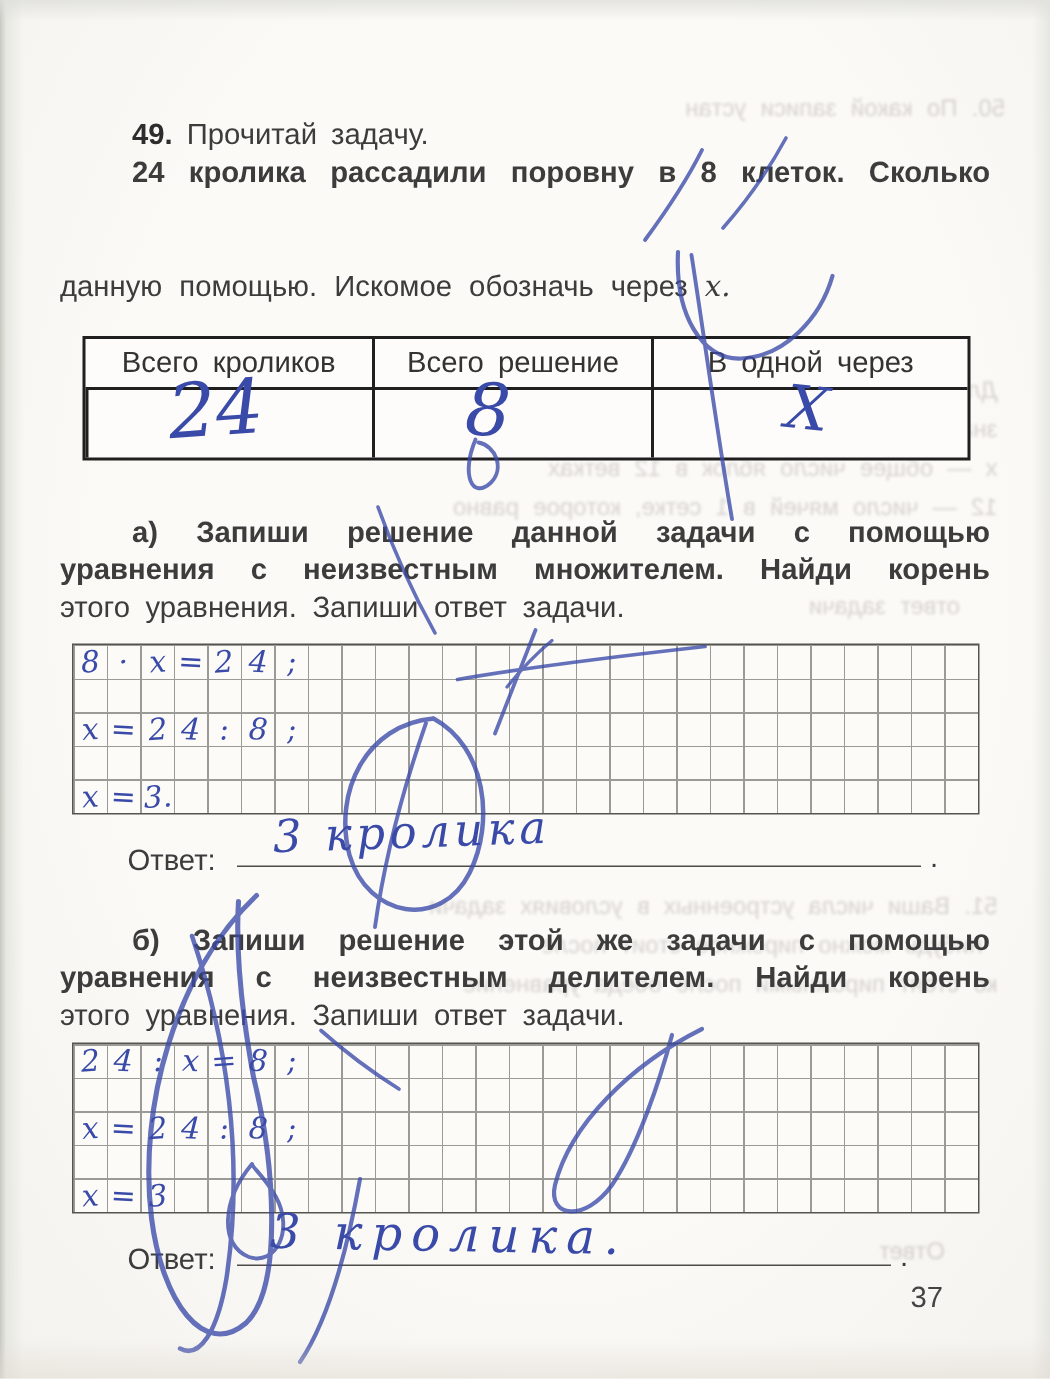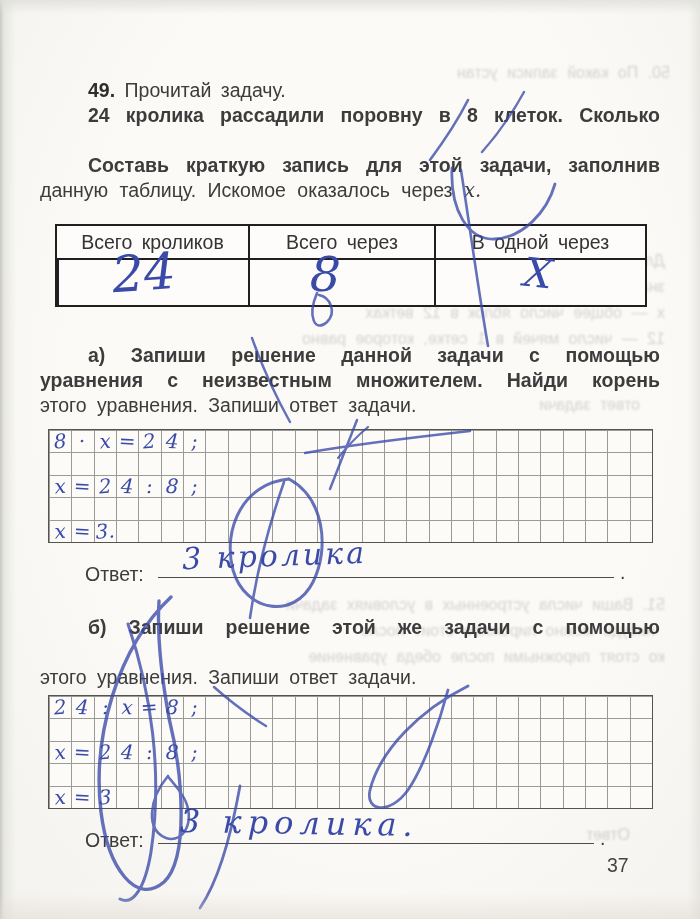--- a/index.html
+++ b/index.html
@@ -69,26 +69,25 @@
   <div class="ghost" style="left:470px;top:396px;width:170px;">ответ задачи</div>
   <div class="ghost" style="left:335px;top:596px;width:330px;">51. Ваши числа устроенных в условиях задачи</div>
   <div class="ghost" style="left:355px;top:622px;width:300px;">нибудь можно пирожное стоит после</div>
   <div class="ghost" style="left:335px;top:648px;width:330px;">ко стоят пирожными после обеда уравнение</div>
   <div class="ghost" style="left:135px;top:698px;width:490px;">Найди корень уравнения и запиши ответ задачи</div>
   <div class="ghost" style="left:540px;top:826px;width:90px;">Ответ</div>
 
   <div class="pline" style="left:88px;top:78px;width:572px;"><span class="bold">49.</span>
     <span>Прочитай задачу.</span></div>
   <div class="pline just" style="left:88px;top:103px;width:572px;">24 кролика рассадили поровну в 8 клеток. Сколько</div>
-  <div class="pline just" style="left:88px;top:153px;width:572px;">Составь краткую запись для этой задачи, заполнив</div>
-  <div class="pline" style="left:40px;top:178px;width:620px;word-spacing:6px;"><span>данную таблицу. Искомое оказалось через </span><span class="ivar">x.</span></div>
+  <div class="pline" style="left:40px;top:178px;width:620px;word-spacing:6px;"><span>данную помощью. Искомое обозначь через </span><span class="ivar">x.</span></div>
 
   <div class="stable">
     <div class="hcell">Всего кроликов</div>
-    <div class="hcell">Всего через</div>
+    <div class="hcell">Всего решение</div>
     <div class="hcell">В одной через</div>
     <div class="vcell"></div>
     <div class="vcell"></div>
     <div class="vcell"></div>
   </div>
 
   <div class="hw" style="left:112px;top:244px;font-size:50px;transform:rotate(-4deg);">24</div>
   <div class="hw" style="left:310px;top:246px;font-size:48px;transform:rotate(2deg);">8</div>
   <div class="hw" style="left:524px;top:250px;font-size:40px;transform:rotate(6deg);">X</div>
 
@@ -121,20 +120,21 @@
         <span>3.</span>
     </div>
   </div>
 
   <div class="pline" style="left:85px;top:562px;">Ответ:</div>
   <div class="ansline" style="left:158px;top:577px;width:456px;"></div>
   <div class="pline" style="left:620px;top:560px;">.</div>
   <div class="hw" style="left:182px;top:538px;font-size:30px;letter-spacing:3px;transform:rotate(-2deg);">3 кролика</div>
 
   <div class="pline just" style="left:88px;top:615px;width:572px;">б) Запиши решение этой же задачи с помощью</div>
+  <div class="pline just" style="left:40px;top:640px;width:620px;">уравнения с неизвестным делителем. Найди корень</div>
   <div class="pline" style="left:40px;top:665px;width:620px;word-spacing:5px;">этого уравнения. Запиши ответ задачи.</div>
 
   <div class="sqgrid" style="top:695px;">
     <div class="eqrow" style="top:0;">
       <span>2</span>
         <span>4</span>
         <span>:</span>
         <span>x</span>
         <span>=</span>
         <span>8</span>

